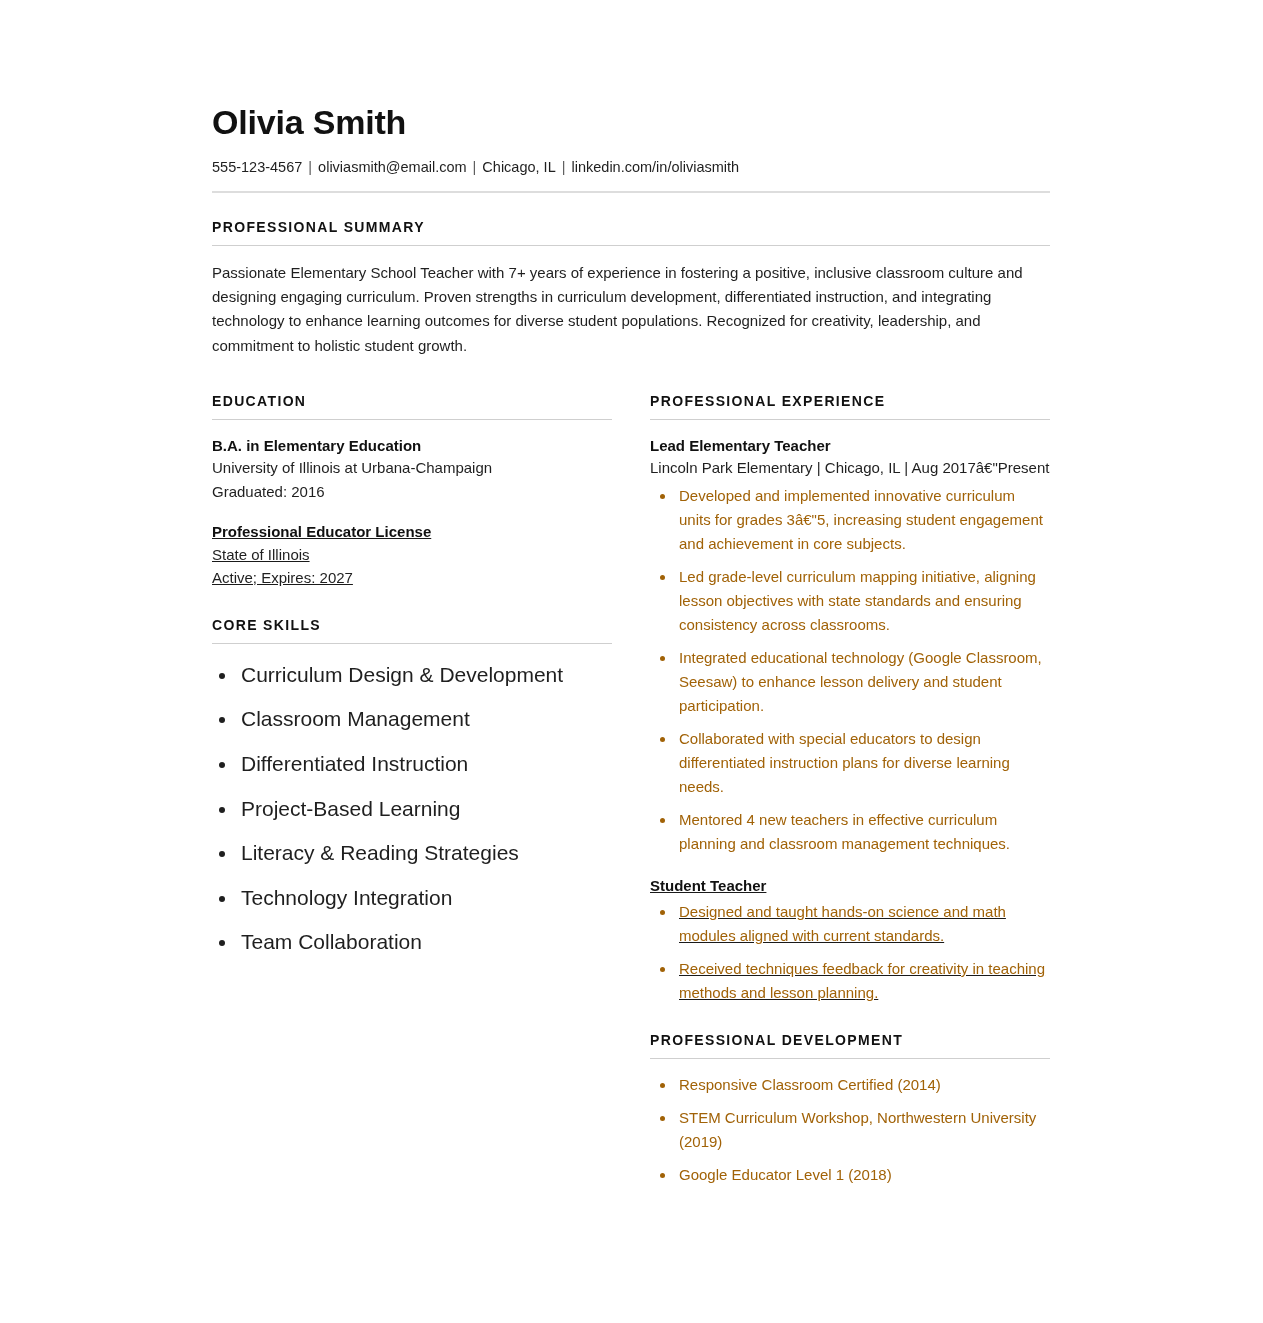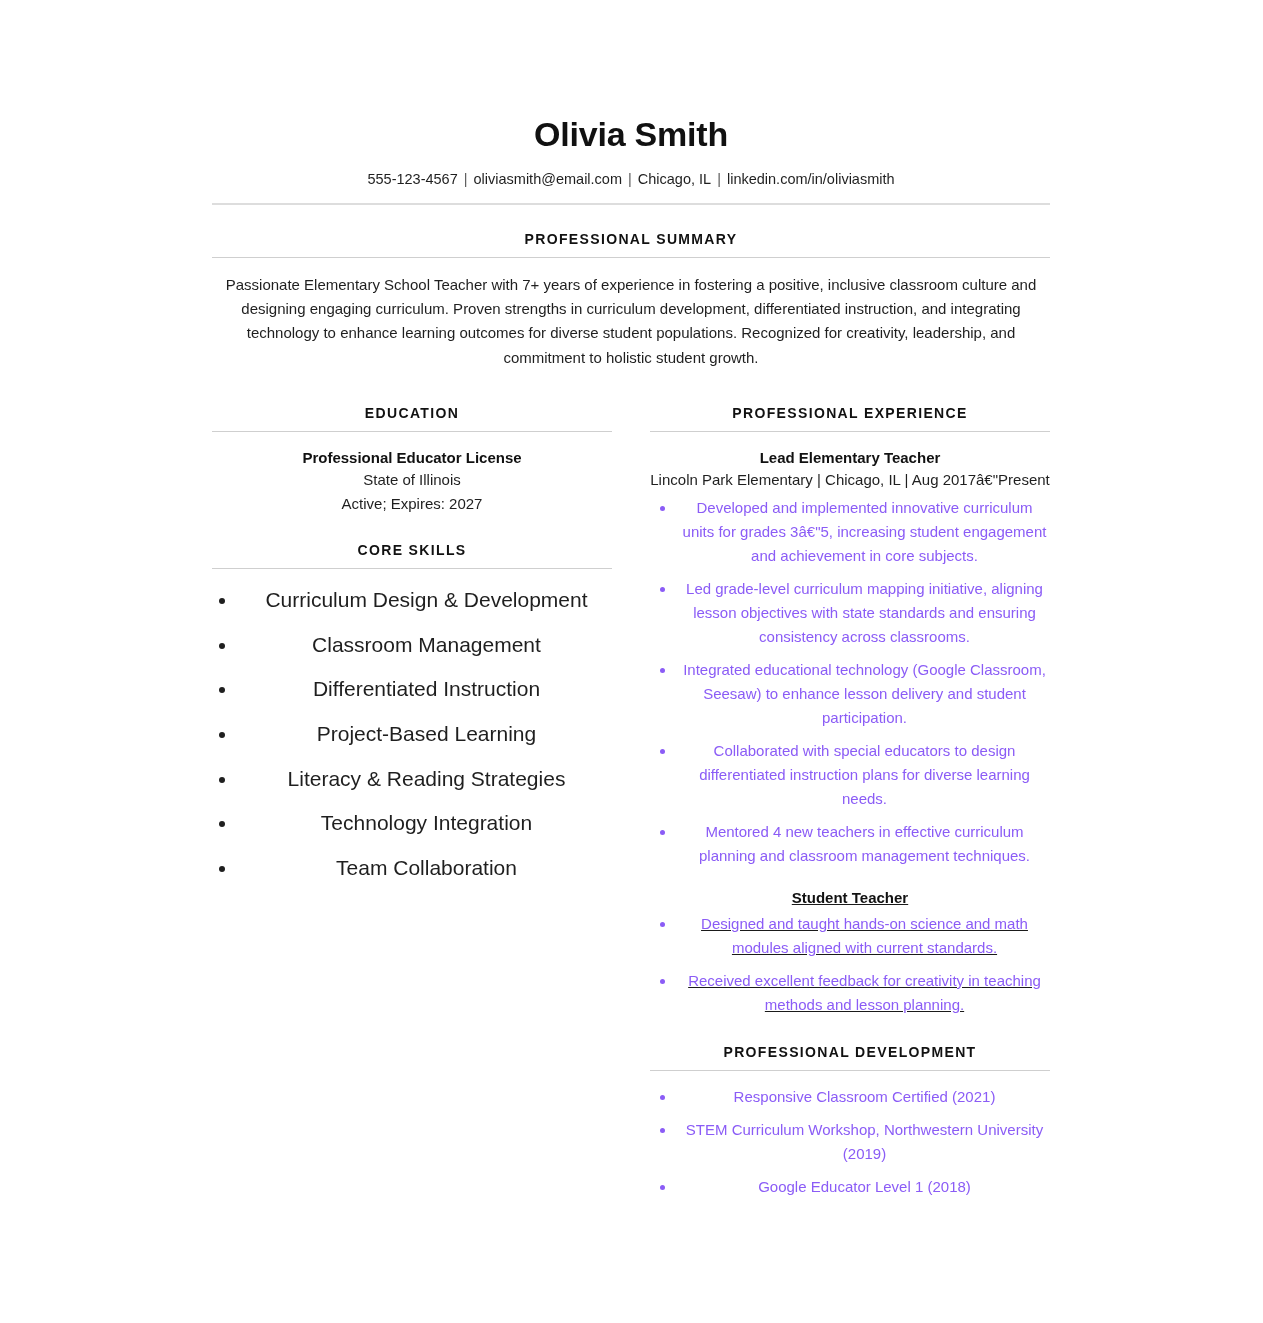--- a/index.html
+++ b/index.html
@@ -16,23 +16,22 @@
   }
   .page {
     position: relative;
     width: 1263px;
     height: 1323px;
     background: #ffffff;
   }
   .content {
     position: absolute;
     left: 212px;
-    top: 12px;
+    top: 0;
     width: 838px;
-    text-align: center;
   }
 
   
   .name {
     font-size: 34px;
     font-weight: bold;
     letter-spacing: -0.2px;
     color: #111111;
     margin: 0;
     padding-top: 103px;
@@ -124,21 +123,21 @@
 
   
   ul.bullets {
     margin: 4px 0 0 0;
     padding-left: 26px;
     list-style-type: disc;
   }
   ul.bullets li {
     font-size: 15px;
     line-height: 1.6;
-    color: #8b5cf6;
+    color: #a16207;
     margin-bottom: 9px;
     padding-left: 3px;
   }
   ul.bullets li:last-child {
     margin-bottom: 0;
   }
   ul.skills {
     margin: 14px 0 0 0;
     padding-left: 26px;
     list-style-type: disc;
@@ -181,20 +180,25 @@
     </div>
 
     <div class="columns">
 
       <div class="col-left">
 
         <div class="col-section">
           <div class="section-title">Education</div>
           <div class="section-rule"></div>
 
+          <div class="entry">
+            <div class="entry-title">B.A. in Elementary Education</div>
+            <div class="entry-line">University of Illinois at Urbana-Champaign</div>
+            <div class="entry-line">Graduated: 2016</div>
+          </div>
 
           <div class="entry">
             <div class="entry-title">Professional Educator License</div>
             <div class="entry-line">State of Illinois</div>
             <div class="entry-line">Active; Expires: 2027</div>
           </div>
         </div>
 
         <div class="col-section">
           <div class="section-title">Core Skills</div>
@@ -229,30 +233,30 @@
               <li>Integrated educational technology (Google Classroom, Seesaw) to enhance lesson delivery and student participation.</li>
               <li>Collaborated with special educators to design differentiated instruction plans for diverse learning needs.</li>
               <li>Mentored 4 new teachers in effective curriculum planning and classroom management techniques.</li>
             </ul>
           </div>
 
           <div class="entry exp-block">
             <div class="entry-title">Student Teacher</div>
             <ul class="bullets tight">
               <li>Designed and taught hands-on science and math modules aligned with current standards.</li>
-              <li>Received excellent feedback for creativity in teaching methods and lesson planning.</li>
+              <li>Received techniques feedback for creativity in teaching methods and lesson planning.</li>
             </ul>
           </div>
         </div>
 
         <div class="col-section" style="">
           <div class="section-title">Professional Development</div>
           <div class="section-rule"></div>
           <ul class="bullets" style="margin-top:14px;">
-            <li>Responsive Classroom Certified (2021)</li>
+            <li>Responsive Classroom Certified (2014)</li>
             <li>STEM Curriculum Workshop, Northwestern University (2019)</li>
             <li>Google Educator Level 1 (2018)</li>
           </ul>
         </div>
 
       </div>
     </div>
 
   </div>
 </div>

